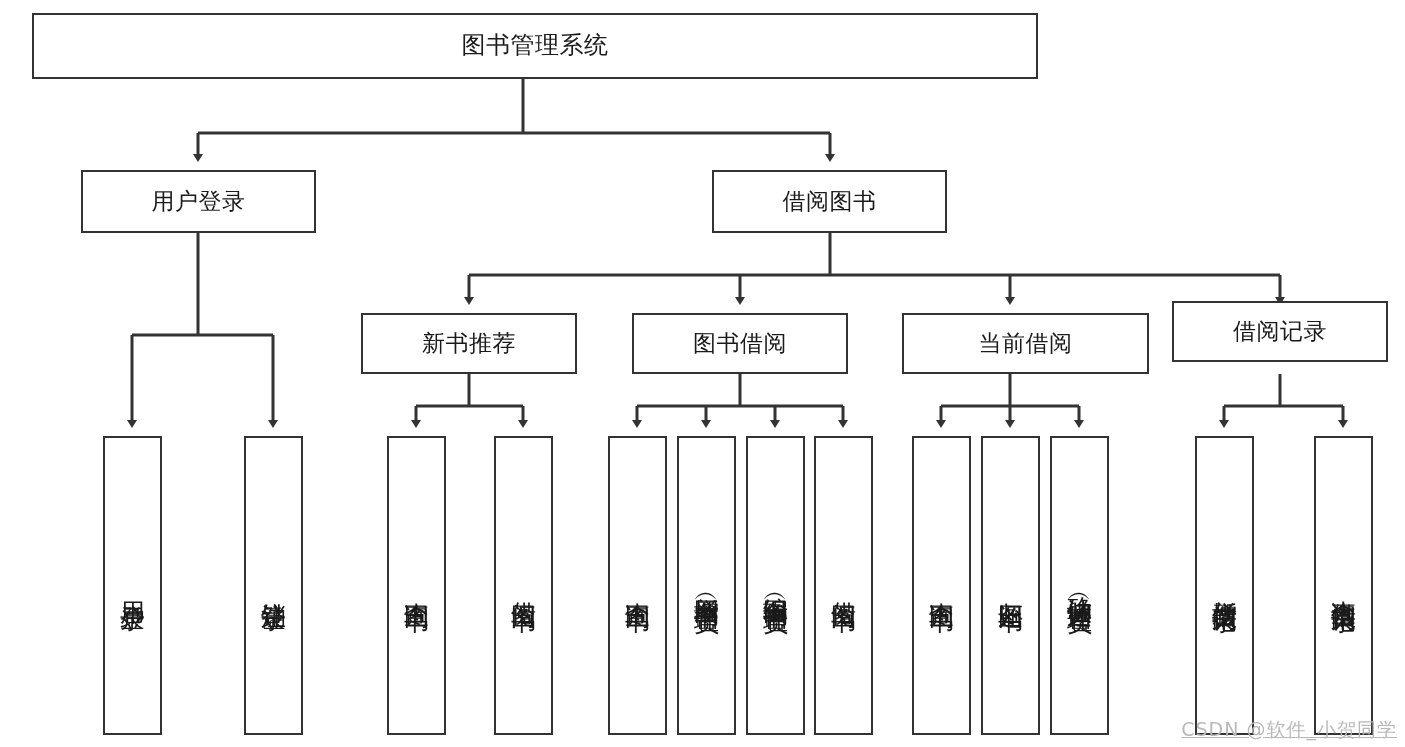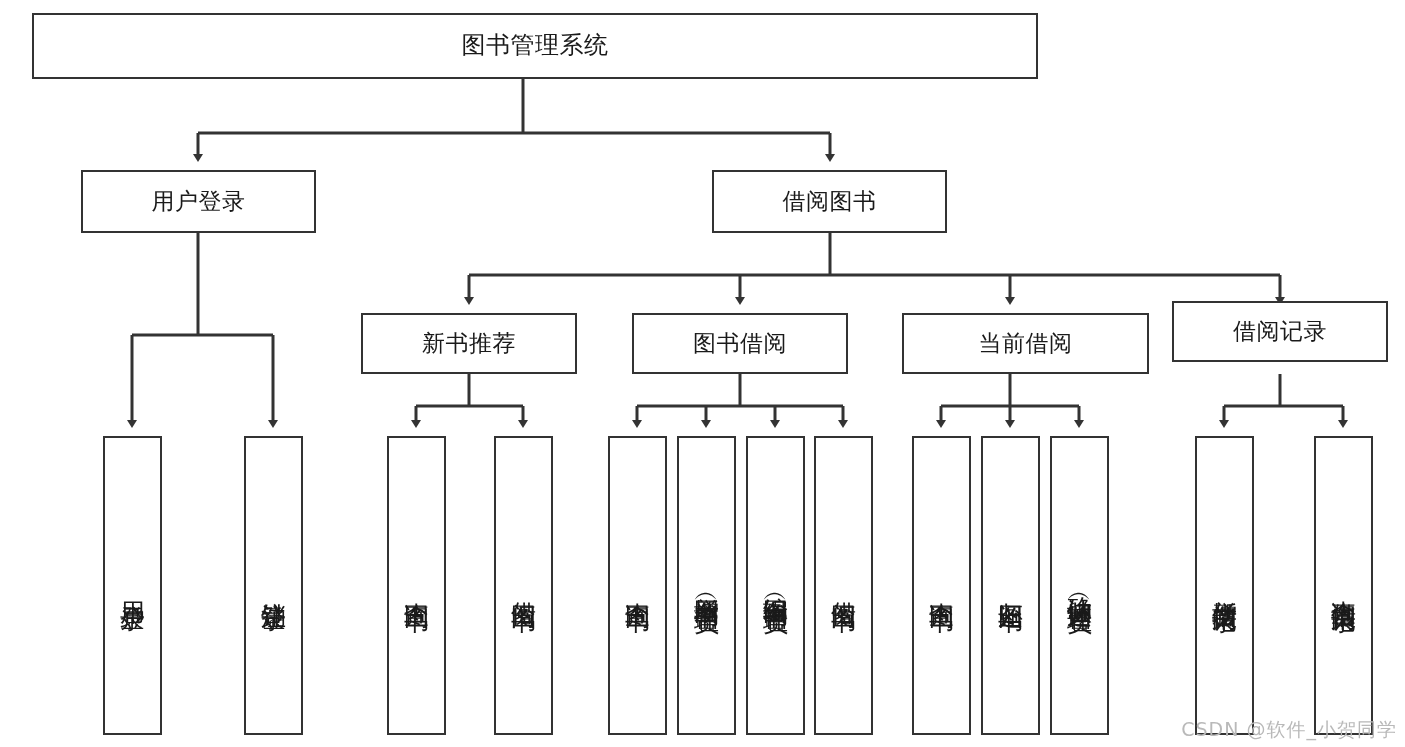--- a/index.html
+++ b/index.html
@@ -69,20 +69,21 @@
   #watermark {
     position: absolute;
     right: 8px;
     bottom: 4px;
     font-size: 19px;
     color: #b9b9b9;
     letter-spacing: 1px;
     white-space: nowrap;
     z-index: 5;
     font-family: "DejaVu Sans", "Liberation Sans", sans-serif;
+    text-decoration: underline;
   }
 </style>
 </head>
 <body>
 
 <div id="diagram-root">
 
   <svg id="edge-layer" viewBox="0 0 1405 747">
     <defs>
       <marker id="arrow" markerWidth="10" markerHeight="10" refX="4" refY="5" orient="auto" markerUnits="userSpaceOnUse">

